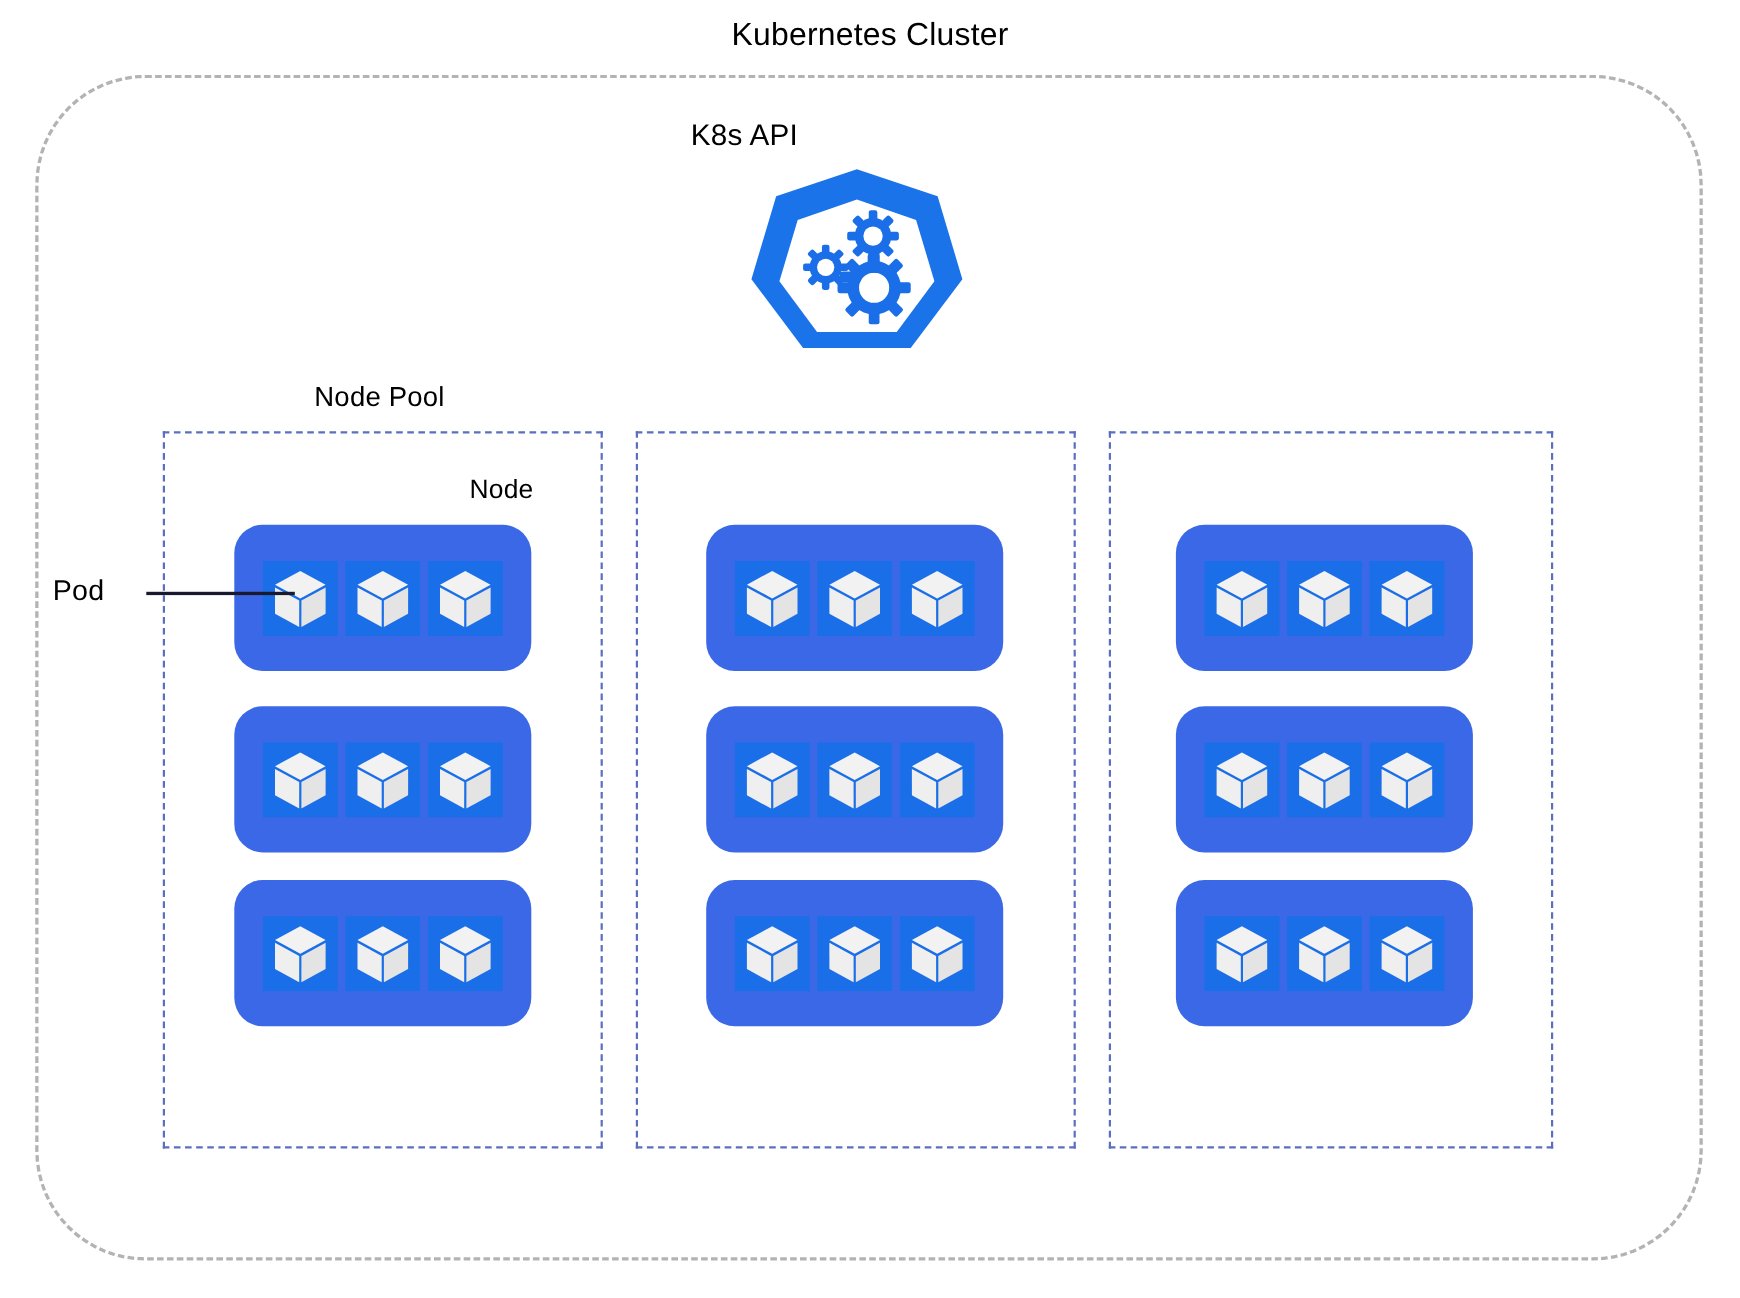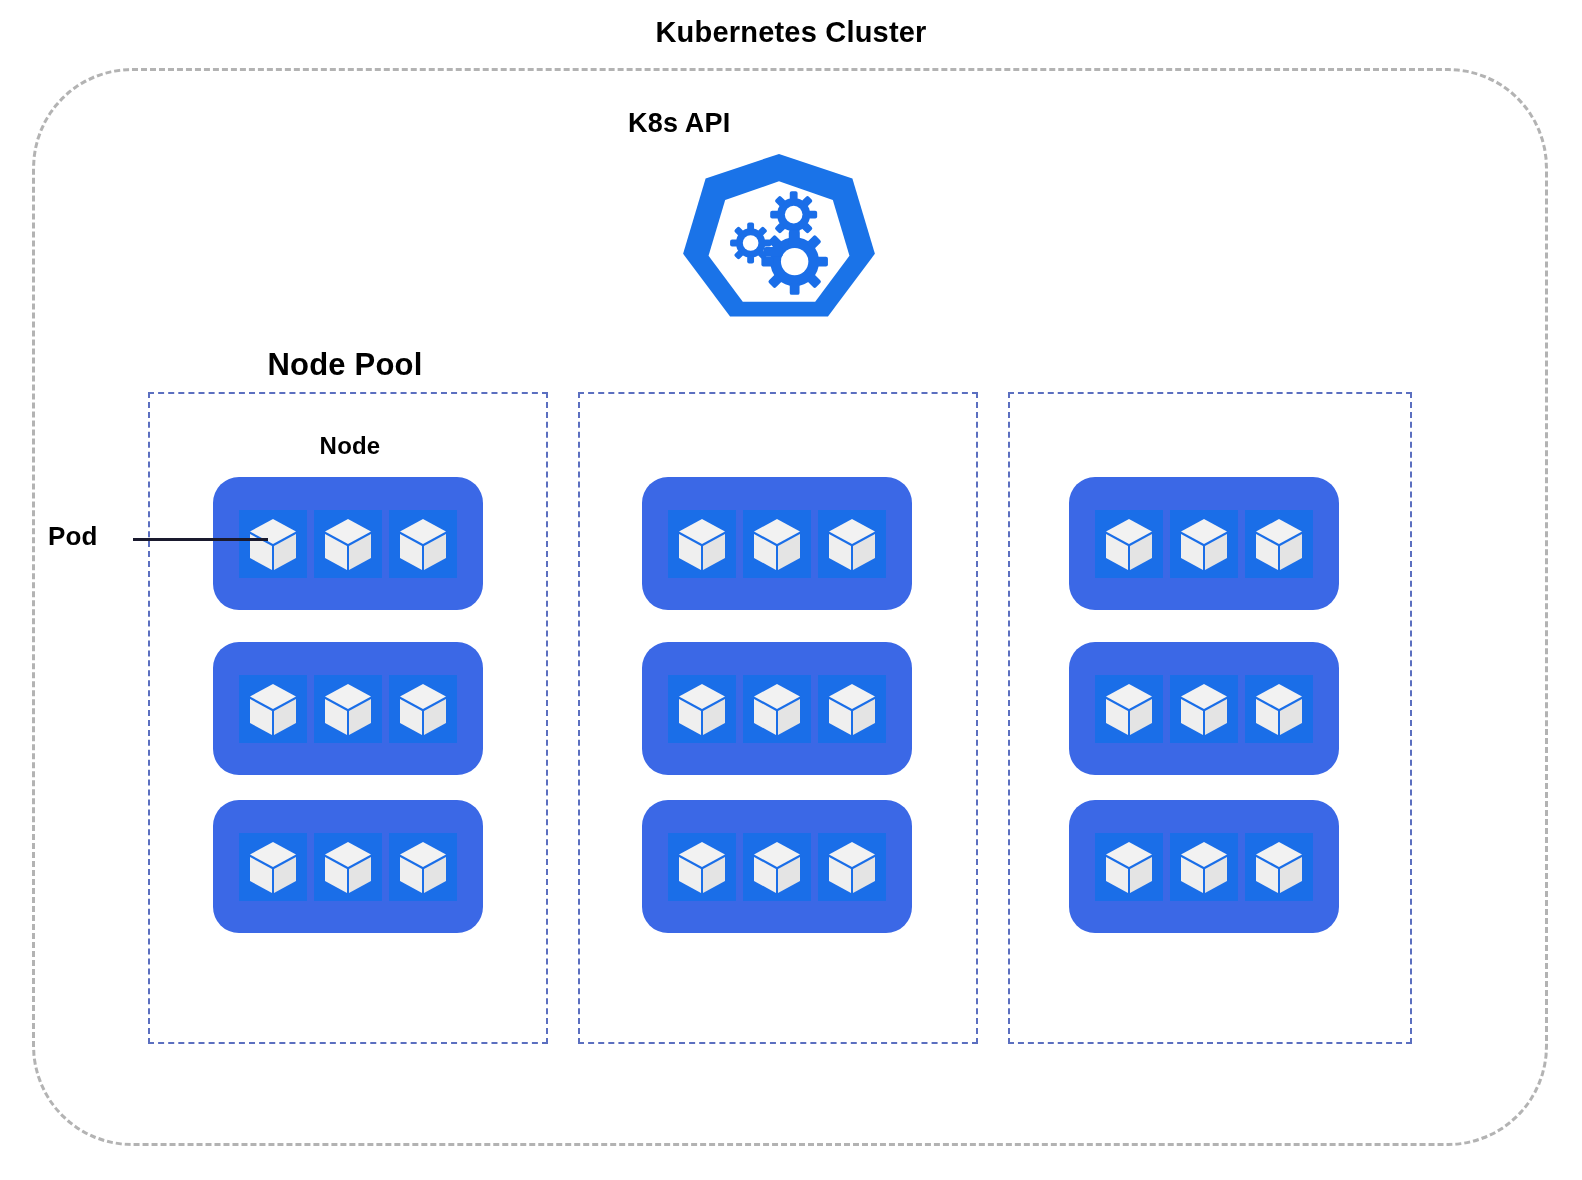--- a/index.html
+++ b/index.html
@@ -14,21 +14,21 @@
     position: relative;
     width: 1582px;
     height: 1180px;
     background: #ffffff;
     overflow: hidden;
   }
 
   
   .label {
     position: absolute;
-    font-weight: bold;
+    font-weight: normal;
     color: #000000;
     white-space: nowrap;
     letter-spacing: 0.2px;
   }
   #cluster-title {
     left: 0;
     top: 16px;
     width: 1582px;
     text-align: center;
     font-size: 29px;
@@ -37,27 +37,27 @@
     left: 628px;
     top: 108px;
     width: 300px;
     font-size: 27px;
   }
   #nodepool-title {
     left: 190px;
     top: 347px;
     width: 310px;
     text-align: center;
-    font-size: 31px;
+    font-size: 25px;
   }
   #node-title {
     left: 215px;
     top: 432px;
     width: 270px;
-    text-align: center;
+    text-align: right;
     font-size: 24px;
   }
   #pod-title {
     left: 48px;
     top: 521px;
     font-size: 26px;
   }
 
   
   #cluster-boundary {

